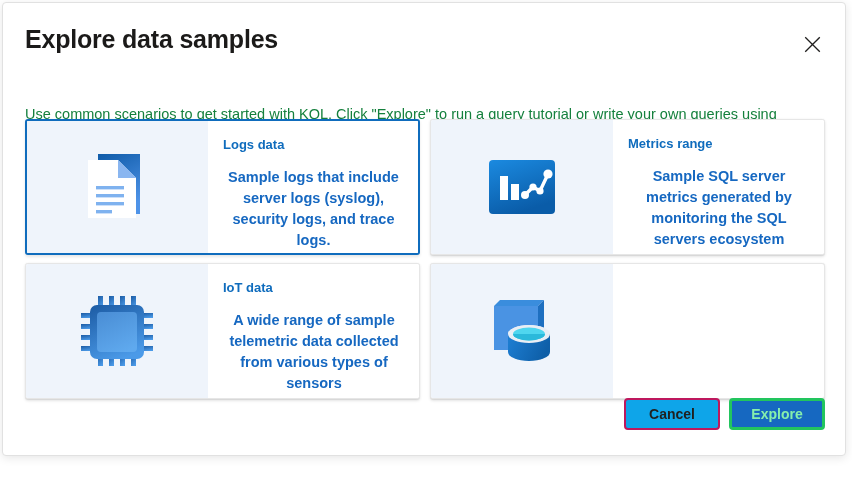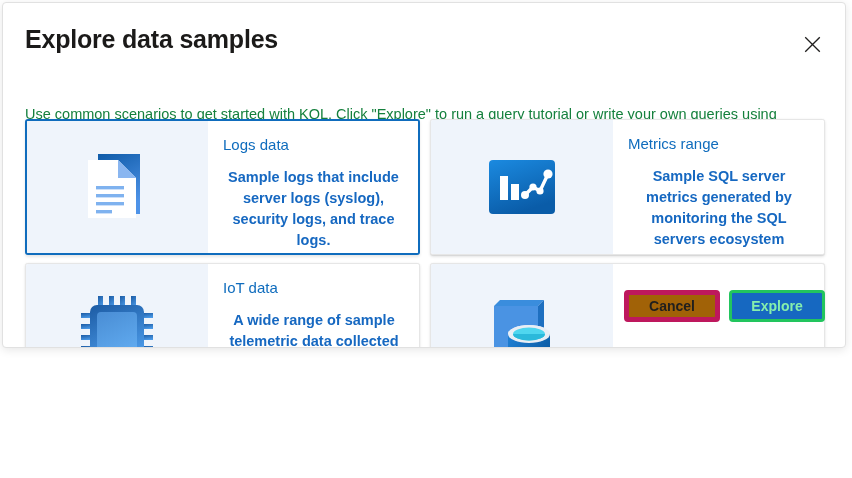--- a/index.html
+++ b/index.html
@@ -13,21 +13,21 @@
     font-family: "Liberation Sans", sans-serif;
     -webkit-font-smoothing: antialiased;
     overflow: hidden;
   }
 
   .dialog {
     position: absolute;
     left: 2px;
     top: 2px;
     width: 844px;
-    height: 346px;
+    height: 454px;
     background: #ffffff;
     border: 1px solid #e1e1e1;
     border-radius: 4px;
     box-sizing: border-box;
     box-shadow: 0 2px 10px rgba(0,0,0,0.10);
     overflow: hidden;
   }
 
   
   .dlg-header {
@@ -111,22 +111,22 @@
   }
   .sample-card.selected .card-icon-pane { width: 181px; flex: 0 0 181px; }
 
   .card-text-pane {
     flex: 1 1 auto;
     padding: 16px 14px 10px 15px;
     background: #ffffff;
     box-sizing: border-box;
   }
   .card-label {
-    font-size: 15px;
-    font-weight: 400;
+    font-size: 13px;
+    font-weight: 700;
     color: #0f6cbd;
     margin-bottom: 14px;
     line-height: 16px;
   }
   .card-desc {
     font-size: 14.5px;
     font-weight: 700;
     color: #1668c1;
     line-height: 21px;
     text-align: center;
@@ -145,22 +145,22 @@
     font-family: "Liberation Sans", sans-serif;
     font-size: 14px;
     height: 32px;
     min-width: 96px;
     padding: 0 16px;
     border-radius: 4px;
     cursor: pointer;
     box-sizing: border-box;
   }
   .btn-secondary {
-    background: #a16207;
-    border: 5px solid #be185d;
+    background: #0ea5e9;
+    border: 2px solid #be185d;
     color: #201f1e;
     font-weight: 600;
   }
   .btn-primary {
     background: #1668c1;
     border: 3px solid #22c55e;
     color: #86efac;
     font-weight: 700;
   }
 

